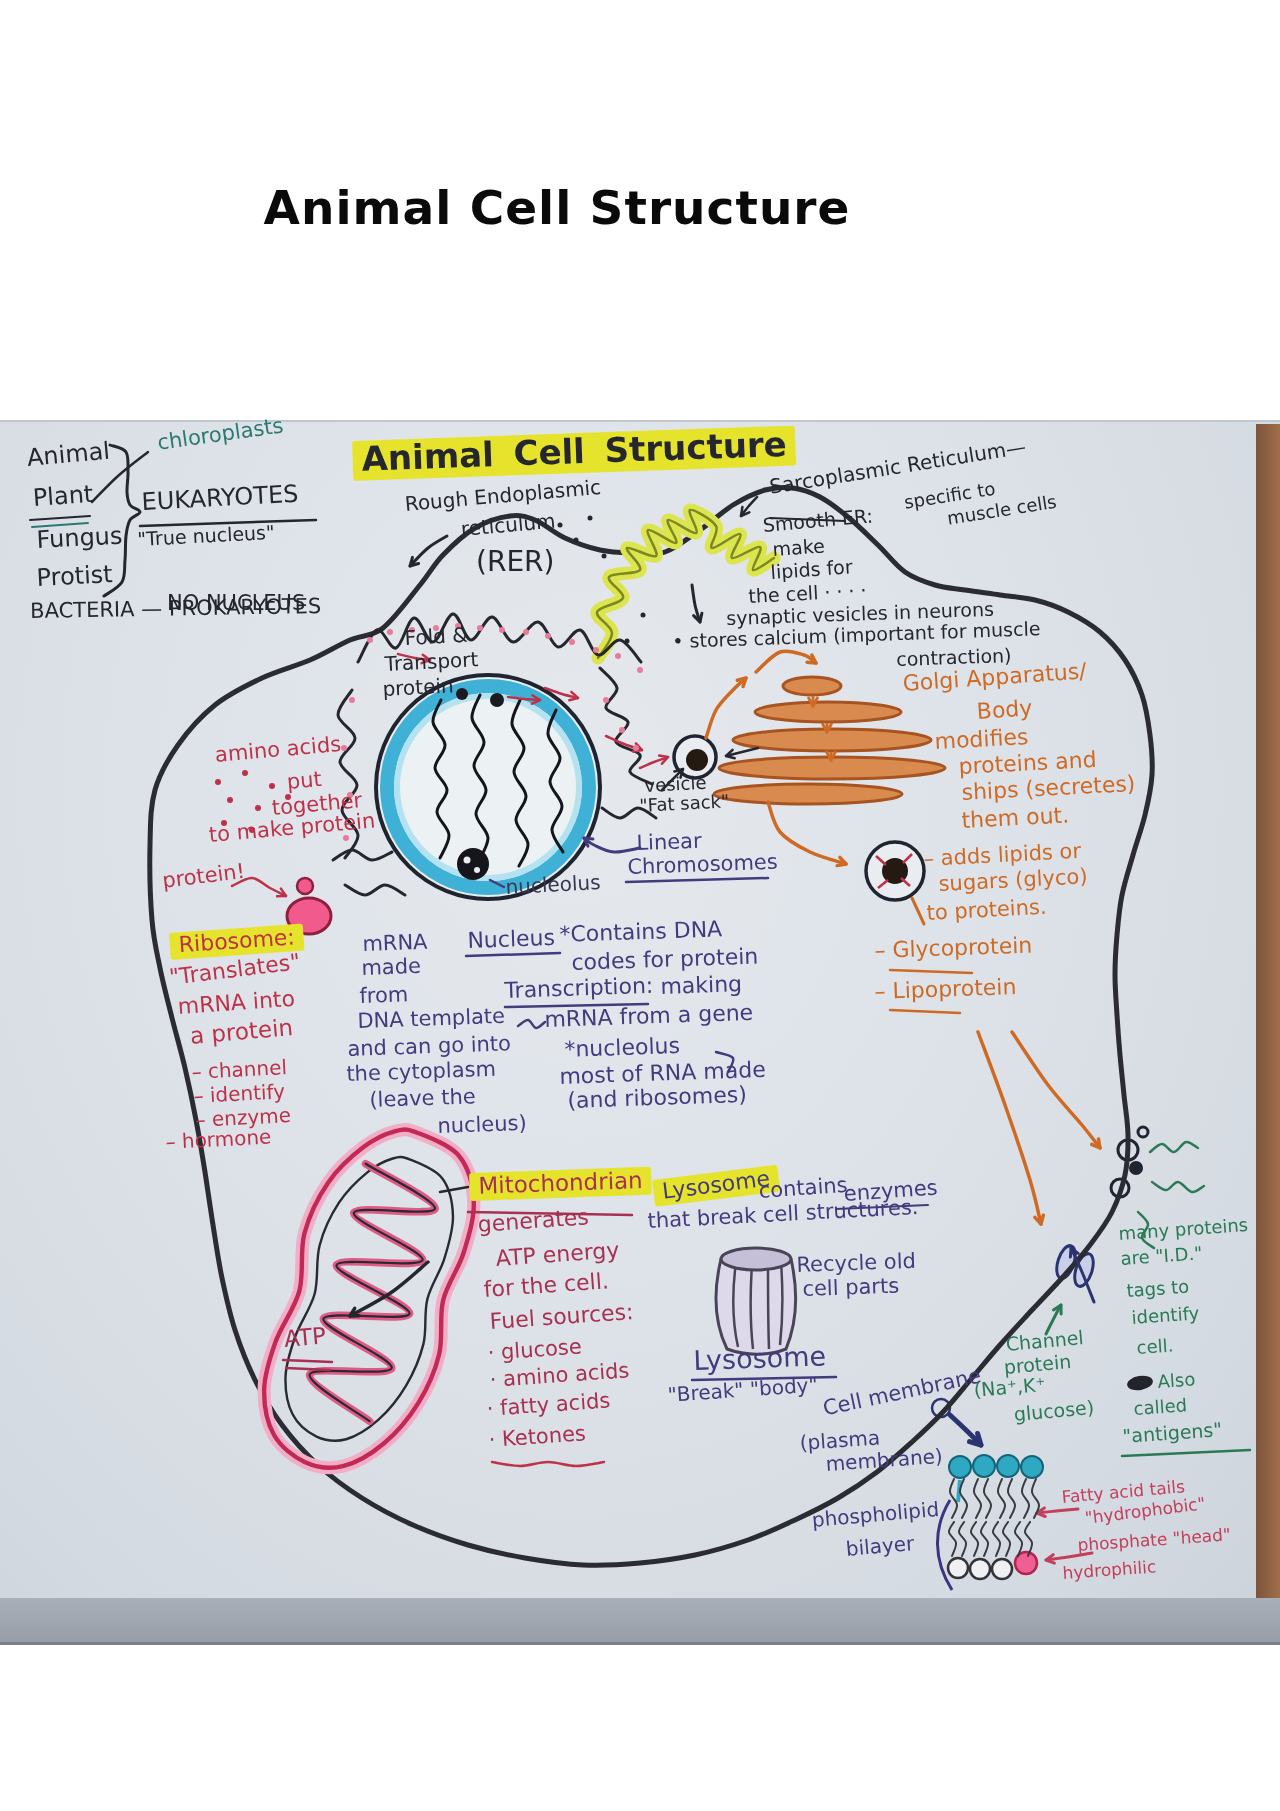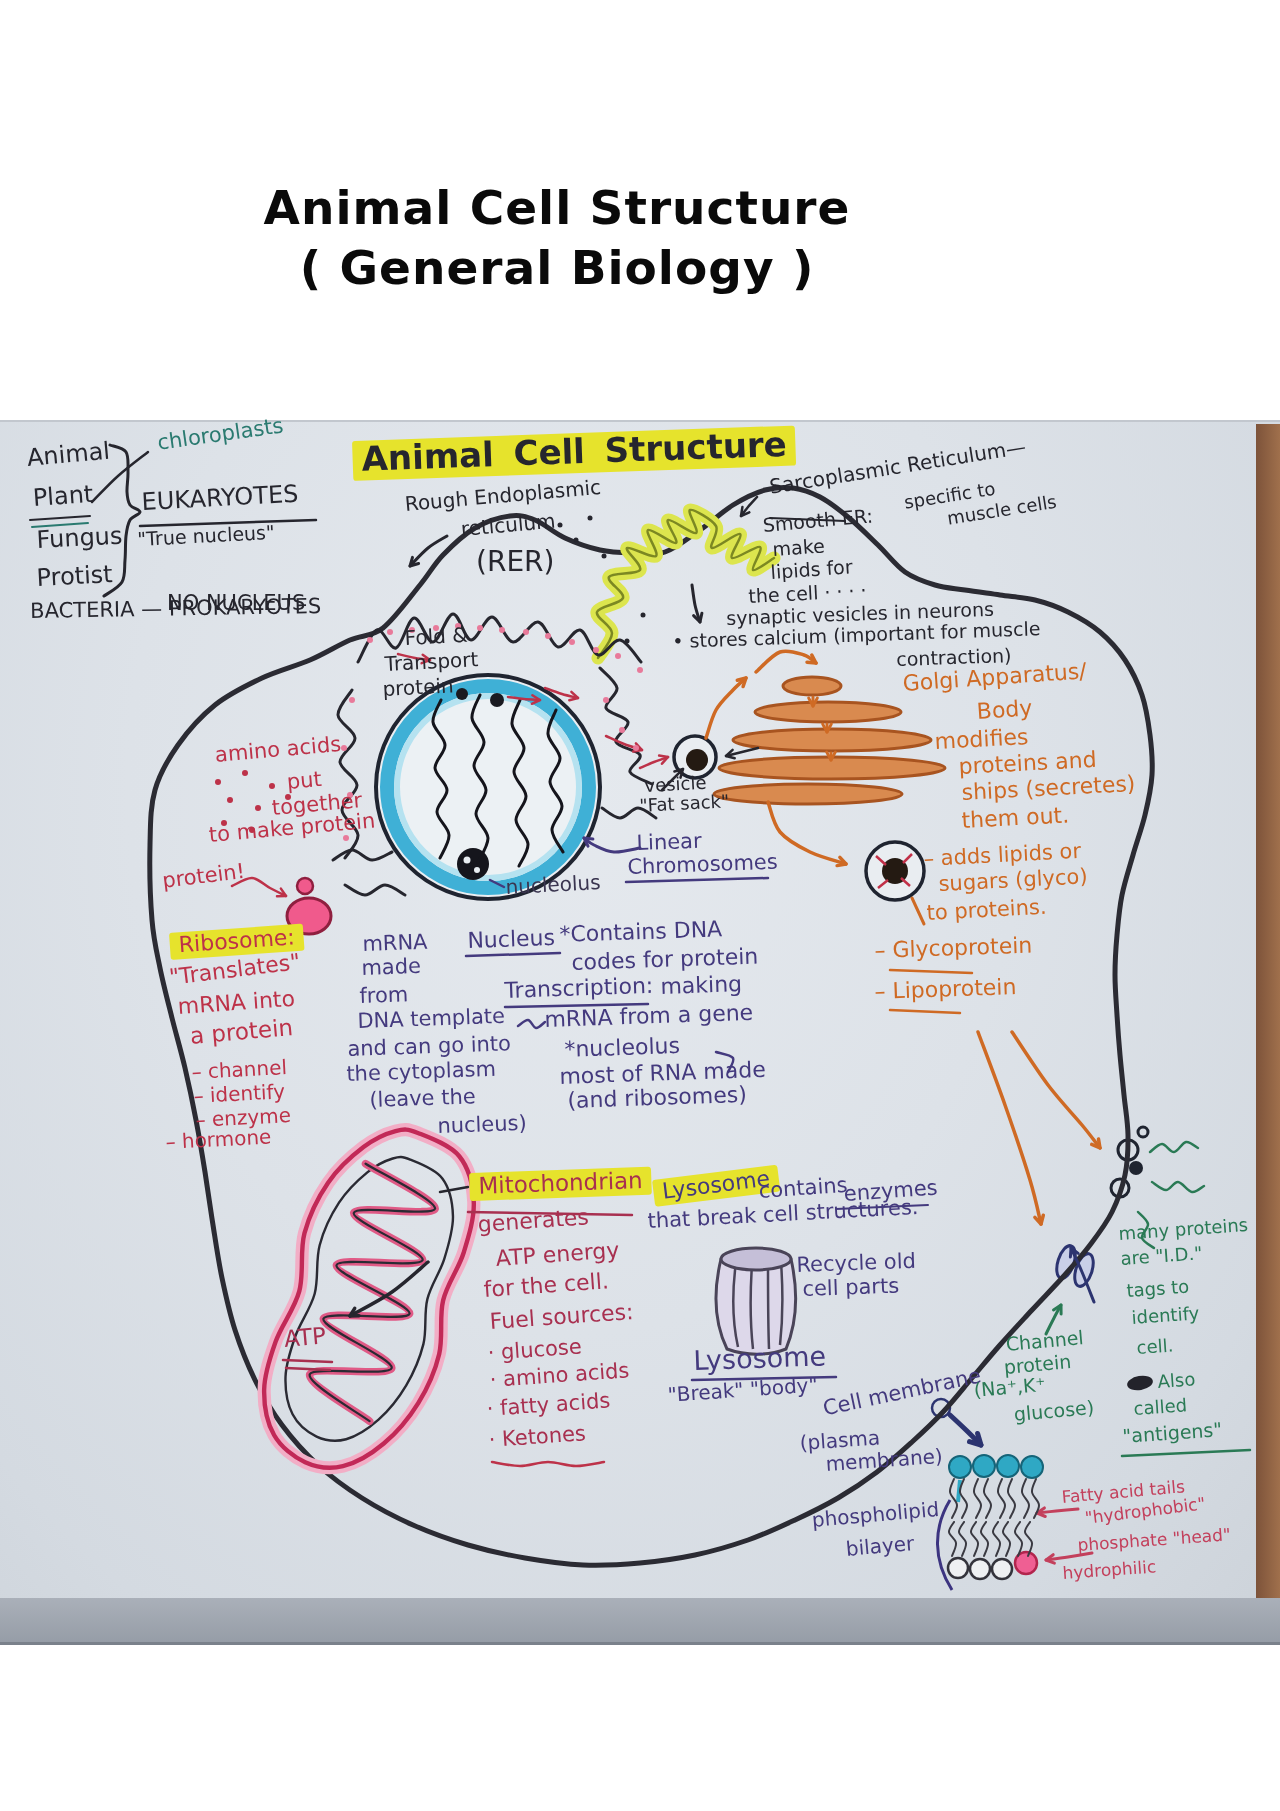--- a/index.html
+++ b/index.html
@@ -20,21 +20,20 @@
   .cg{color:#2a7a55}.ct{color:#2a7a70}.cm{color:#a83050}.crd{color:#c3405c}.cn{color:#3a3550}
   .hl{background:#e6e32c;padding:1px 9px 3px 9px;border-radius:3px;box-decoration-break:clone;}
 </style>
 </head>
 <body>
 
 <div id="page">
 
   <div class="doc-title" able-x="false">
     <div>Animal Cell Structure</div>
-    <div>( General Biology )</div>
   </div>
 
   <div id="photo"></div>
   <div id="table-edge"></div>
   <div id="photo-bottom"></div>
 
   <svg id="ink" width="1280" height="1811" viewBox="0 0 1280 1811" style="z-index:2">
     <g>
       <ellipse cx="812" cy="686" rx="29" ry="9" fill="#d98a4f" stroke="#a85420" stroke-width="3"></ellipse>
       <ellipse cx="828" cy="712" rx="73" ry="10" fill="#d98a4f" stroke="#a85420" stroke-width="3"></ellipse>

